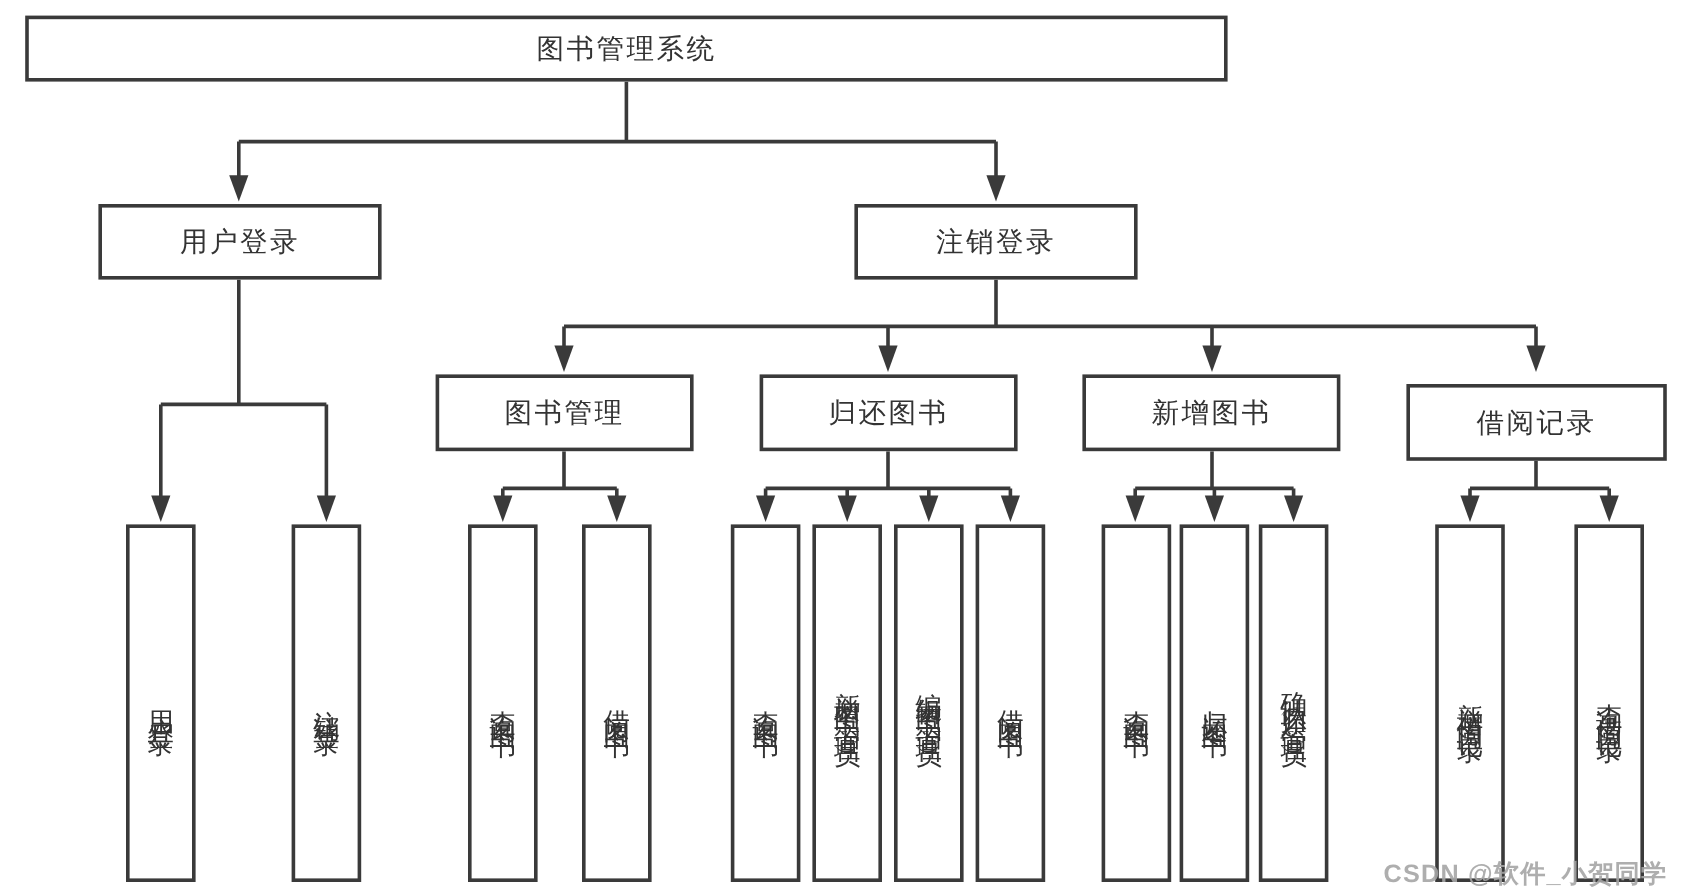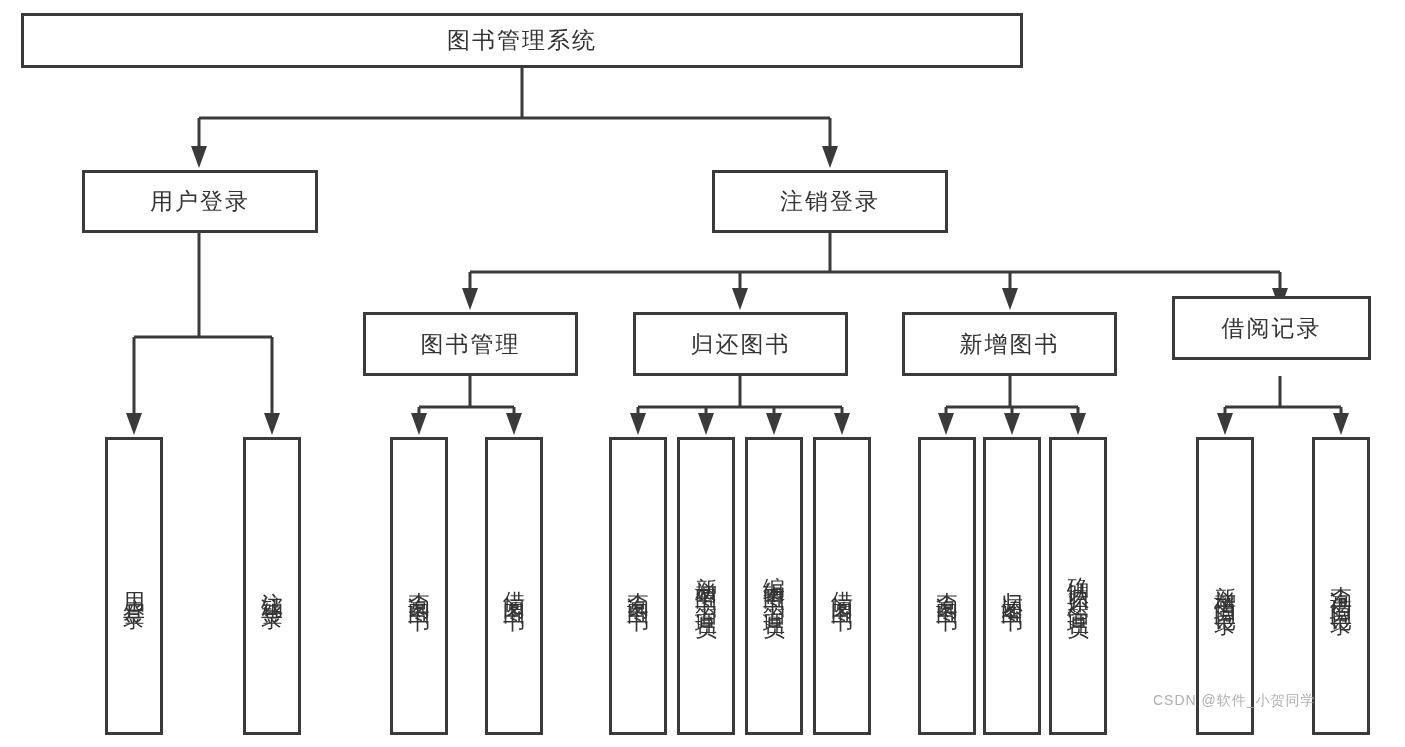--- a/index.html
+++ b/index.html
@@ -24,26 +24,27 @@
   .vbox .vtext {
     writing-mode: vertical-rl;
     text-orientation: mixed;
     font-size: 22px;
     letter-spacing: 6px;
     line-height: 1;
     color: #333333;
   }
   .watermark {
     position: absolute;
-    left: 1153px; top: 692px;
-    font-size: 14px;
+    left: 1153px; top: 714px;
+    font-size: 21px;
     letter-spacing: 1px;
     color: rgba(165,165,165,0.9);
     white-space: nowrap;
     z-index: 5;
+    font-weight: bold;
   }
 </style>
 </head>
 <body>
 
 <div class="canvas">
 
   <svg class="connectors" width="1405" height="747">
     <g stroke="#3a3a3a" stroke-width="3" fill="none">
 
@@ -85,21 +86,21 @@
   </svg>
 
   <div class="box hbox" style="left:21px;top:13px;width:1002px;height:55px">图书管理系统</div>
 
   <div class="box hbox" style="left:82px;top:170px;width:236px;height:63px">用户登录</div>
   <div class="box hbox" style="left:712px;top:170px;width:236px;height:63px">注销登录</div>
 
   <div class="box hbox" style="left:363px;top:312px;width:215px;height:64px">图书管理</div>
   <div class="box hbox" style="left:633px;top:312px;width:215px;height:64px">归还图书</div>
   <div class="box hbox" style="left:902px;top:312px;width:215px;height:64px">新增图书</div>
-  <div class="box hbox" style="left:1172px;top:296px;width:199px;height:64px">借阅记录</div>
+  <div class="box hbox" style="left:1172px;top:320px;width:217px;height:64px">借阅记录</div>
 
   <div class="box vbox" style="left:105px;top:437px;width:58px;height:298px">
     <span class="vtext">用户登录</span>
   </div>
   <div class="box vbox" style="left:243px;top:437px;width:58px;height:298px">
     <span class="vtext">注销登录</span>
   </div>
 
   <div class="box vbox" style="left:390px;top:437px;width:58px;height:298px">
     <span class="vtext">查询图书</span>

